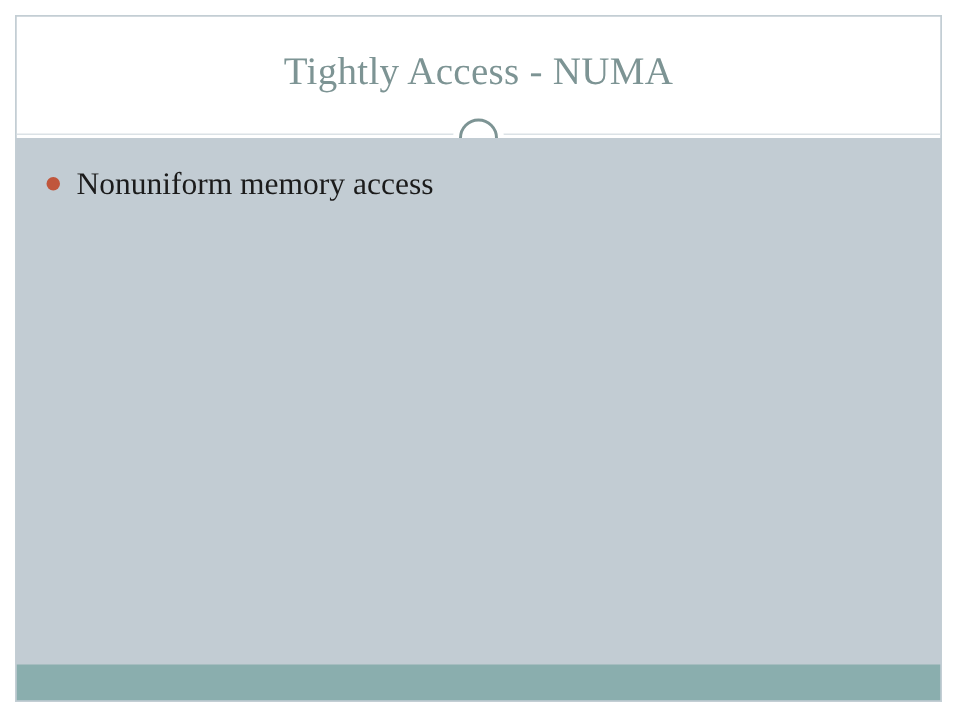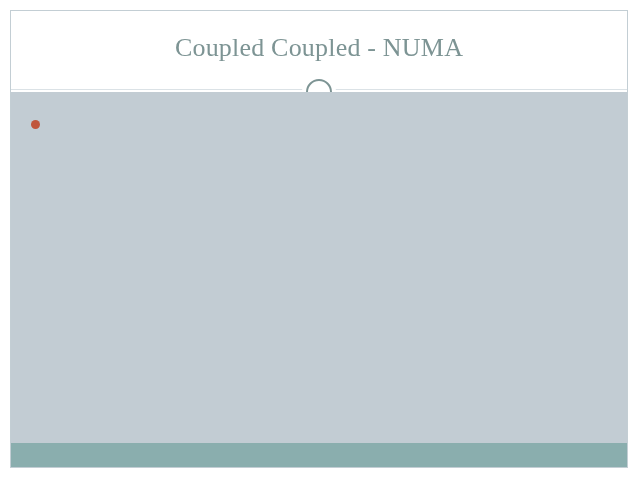--- a/index.html
+++ b/index.html
@@ -141,35 +141,36 @@
 </style>
 </head>
 <body>
 
 <div id="slide-canvas">
 
   <div id="slide">
 
     <div id="slide-header">
 
-      <div id="slide-title">Coupled Coupled - NUMA</div>
+      <div id="slide-title">Tightly Access - NUMA</div>
 
       <div id="title-divider"></div>
 
       <div id="title-ring-wrap">
         <div id="title-ring"></div>
       </div>
 
     </div>
 
     <div id="slide-body">
       <ul class="bullet-list">
 
         <li class="bullet-item">
           <span class="bullet-marker"></span>
+          <span>Nonuniform memory access</span>
         </li>
 
 
       </ul>
     </div>
 
     <div id="slide-footer"></div>
 
   </div>
 

